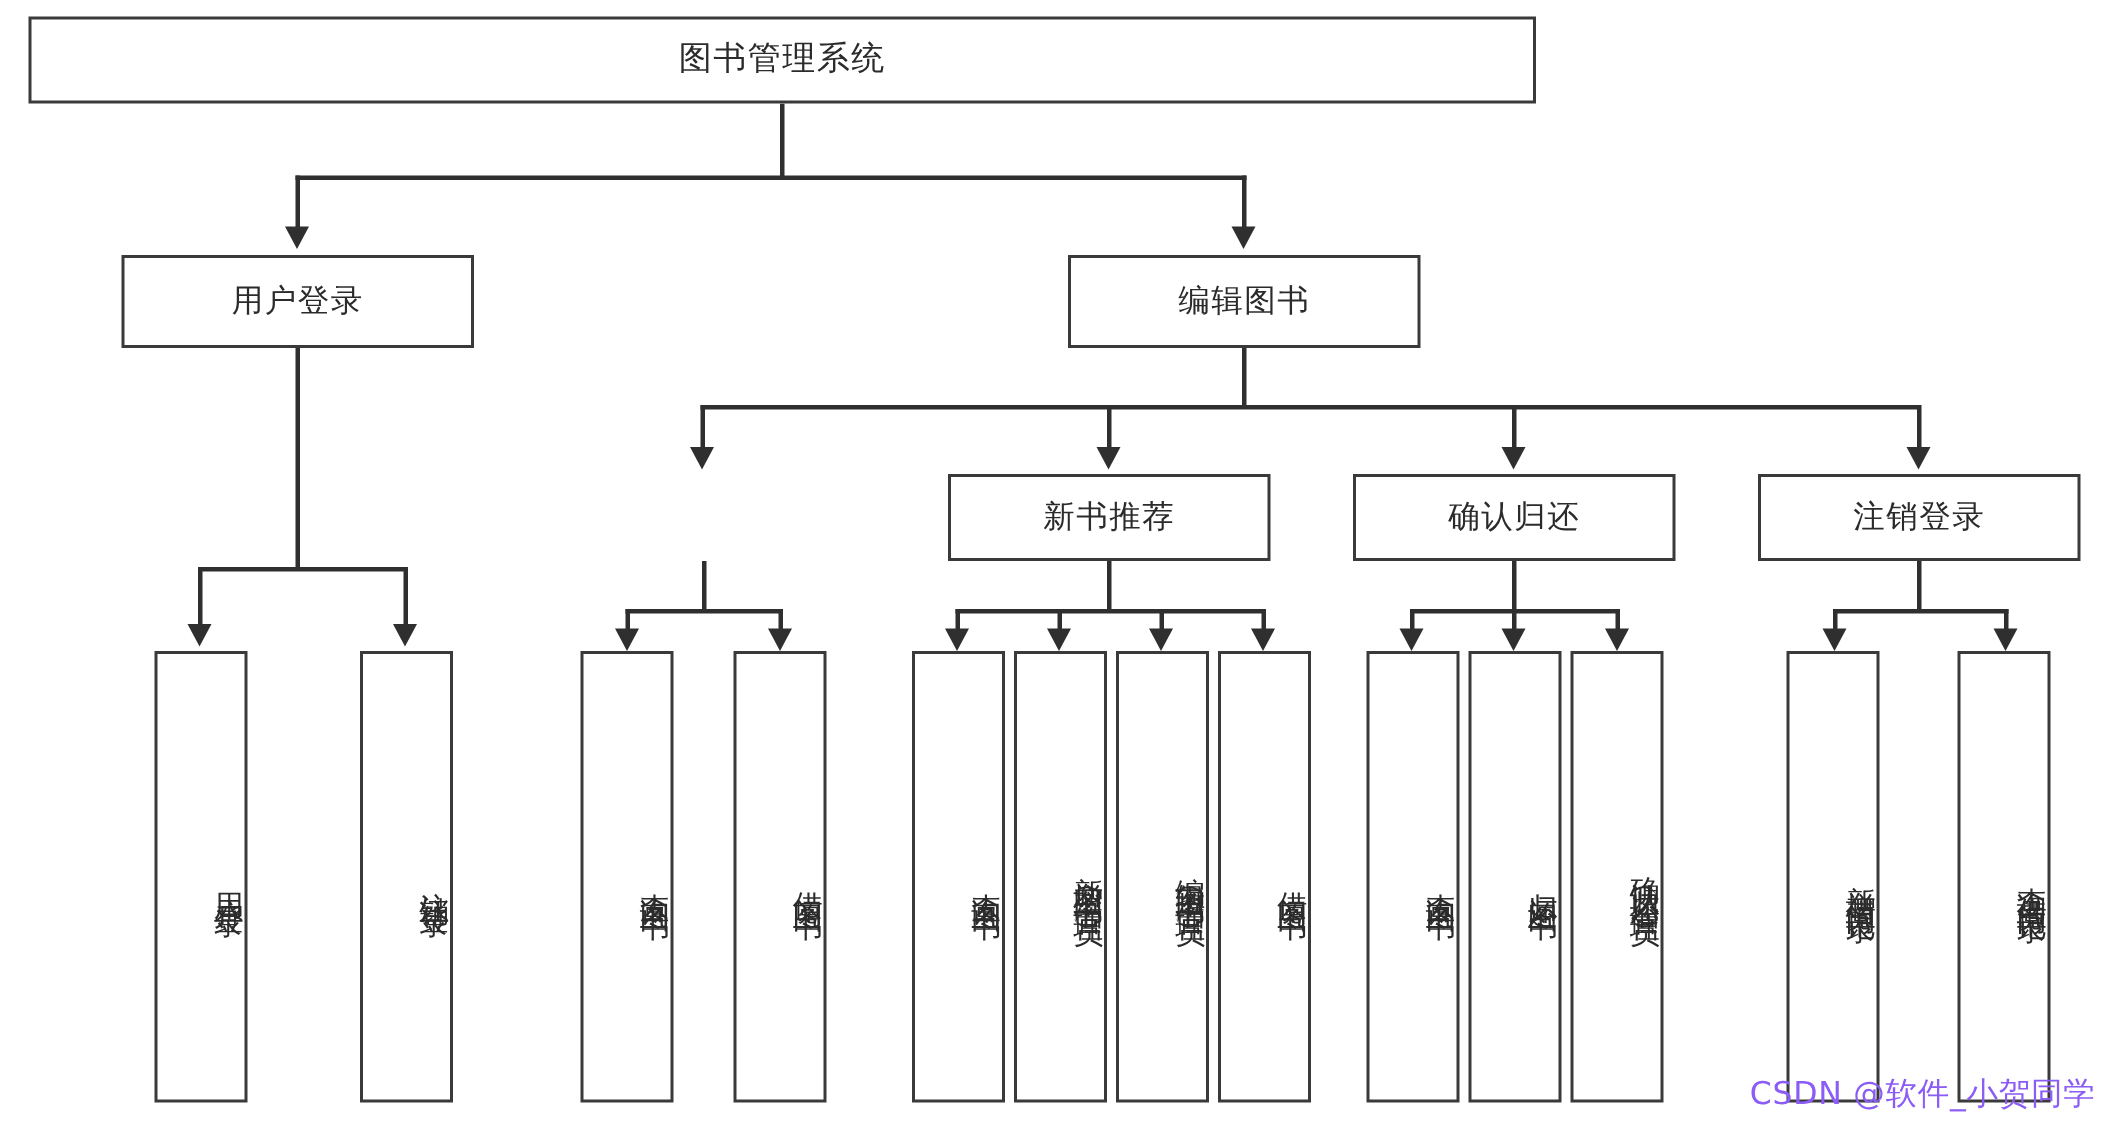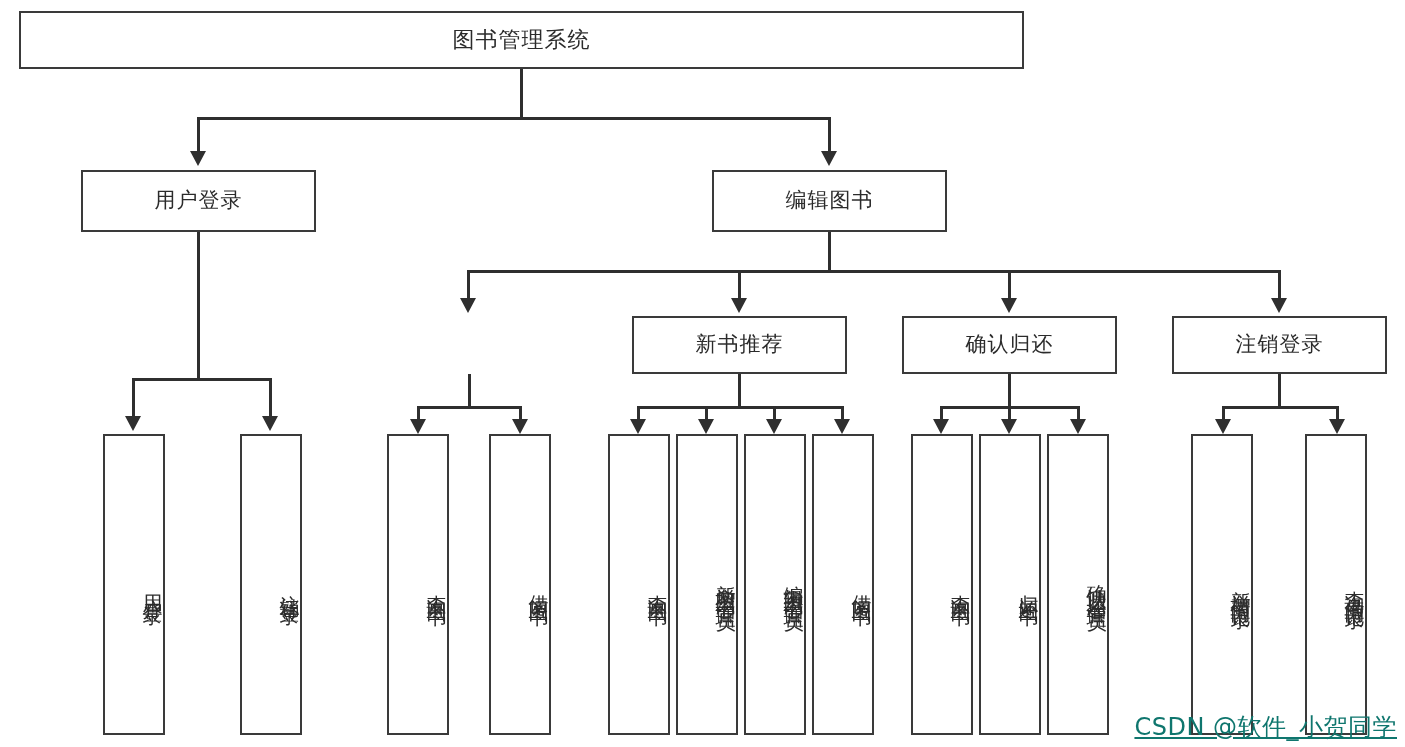--- a/index.html
+++ b/index.html
@@ -65,27 +65,26 @@
     border-left:8px solid transparent;
     border-right:8px solid transparent;
     border-top:15px solid #2f2f2f;
     z-index:2;
   }
   
   #watermark{
     position:absolute;
     right:8px;
     bottom:4px;
-    font-size:24px;
-    color:#0f766e;
+    font-size:21px;
+    color:#8b5cf6;
     letter-spacing:0.5px;
     white-space:nowrap;
     z-index:5;
     font-family:"DejaVu Sans","Liberation Sans",sans-serif;
-    text-decoration:underline;
   }
 </style>
 </head>
 <body>
 
 <div id="canvas">
 
   <div class="node h root" style="left:19px;top:11px;width:1005px;height:58px;">
     <span>图书管理系统</span>
   </div>

